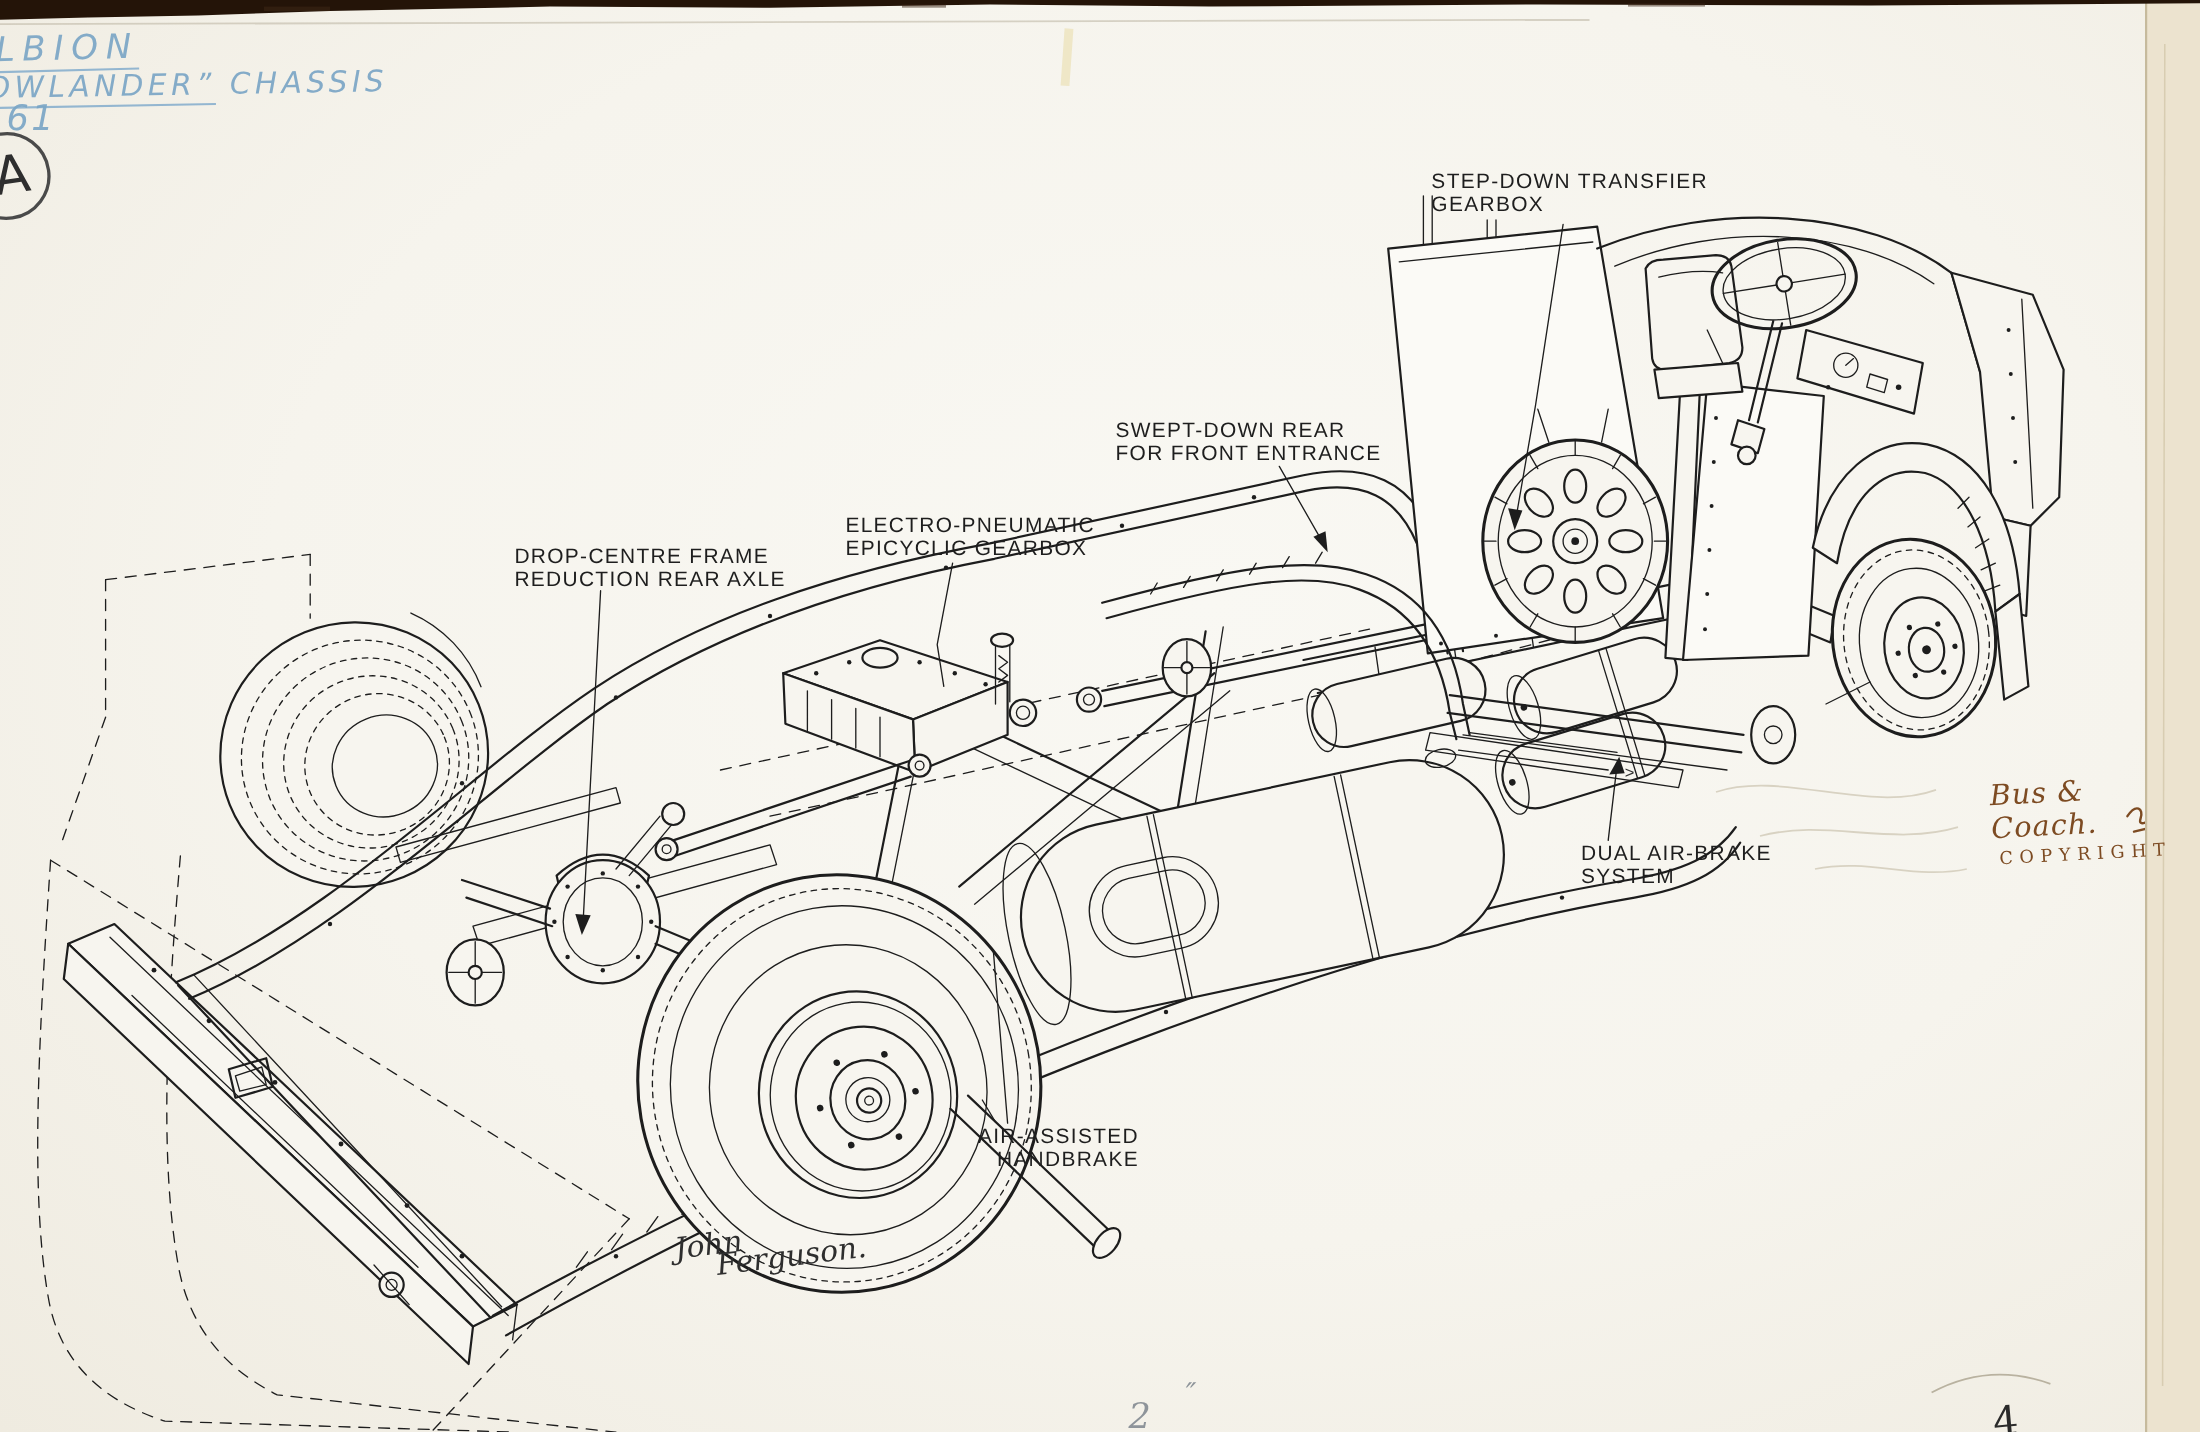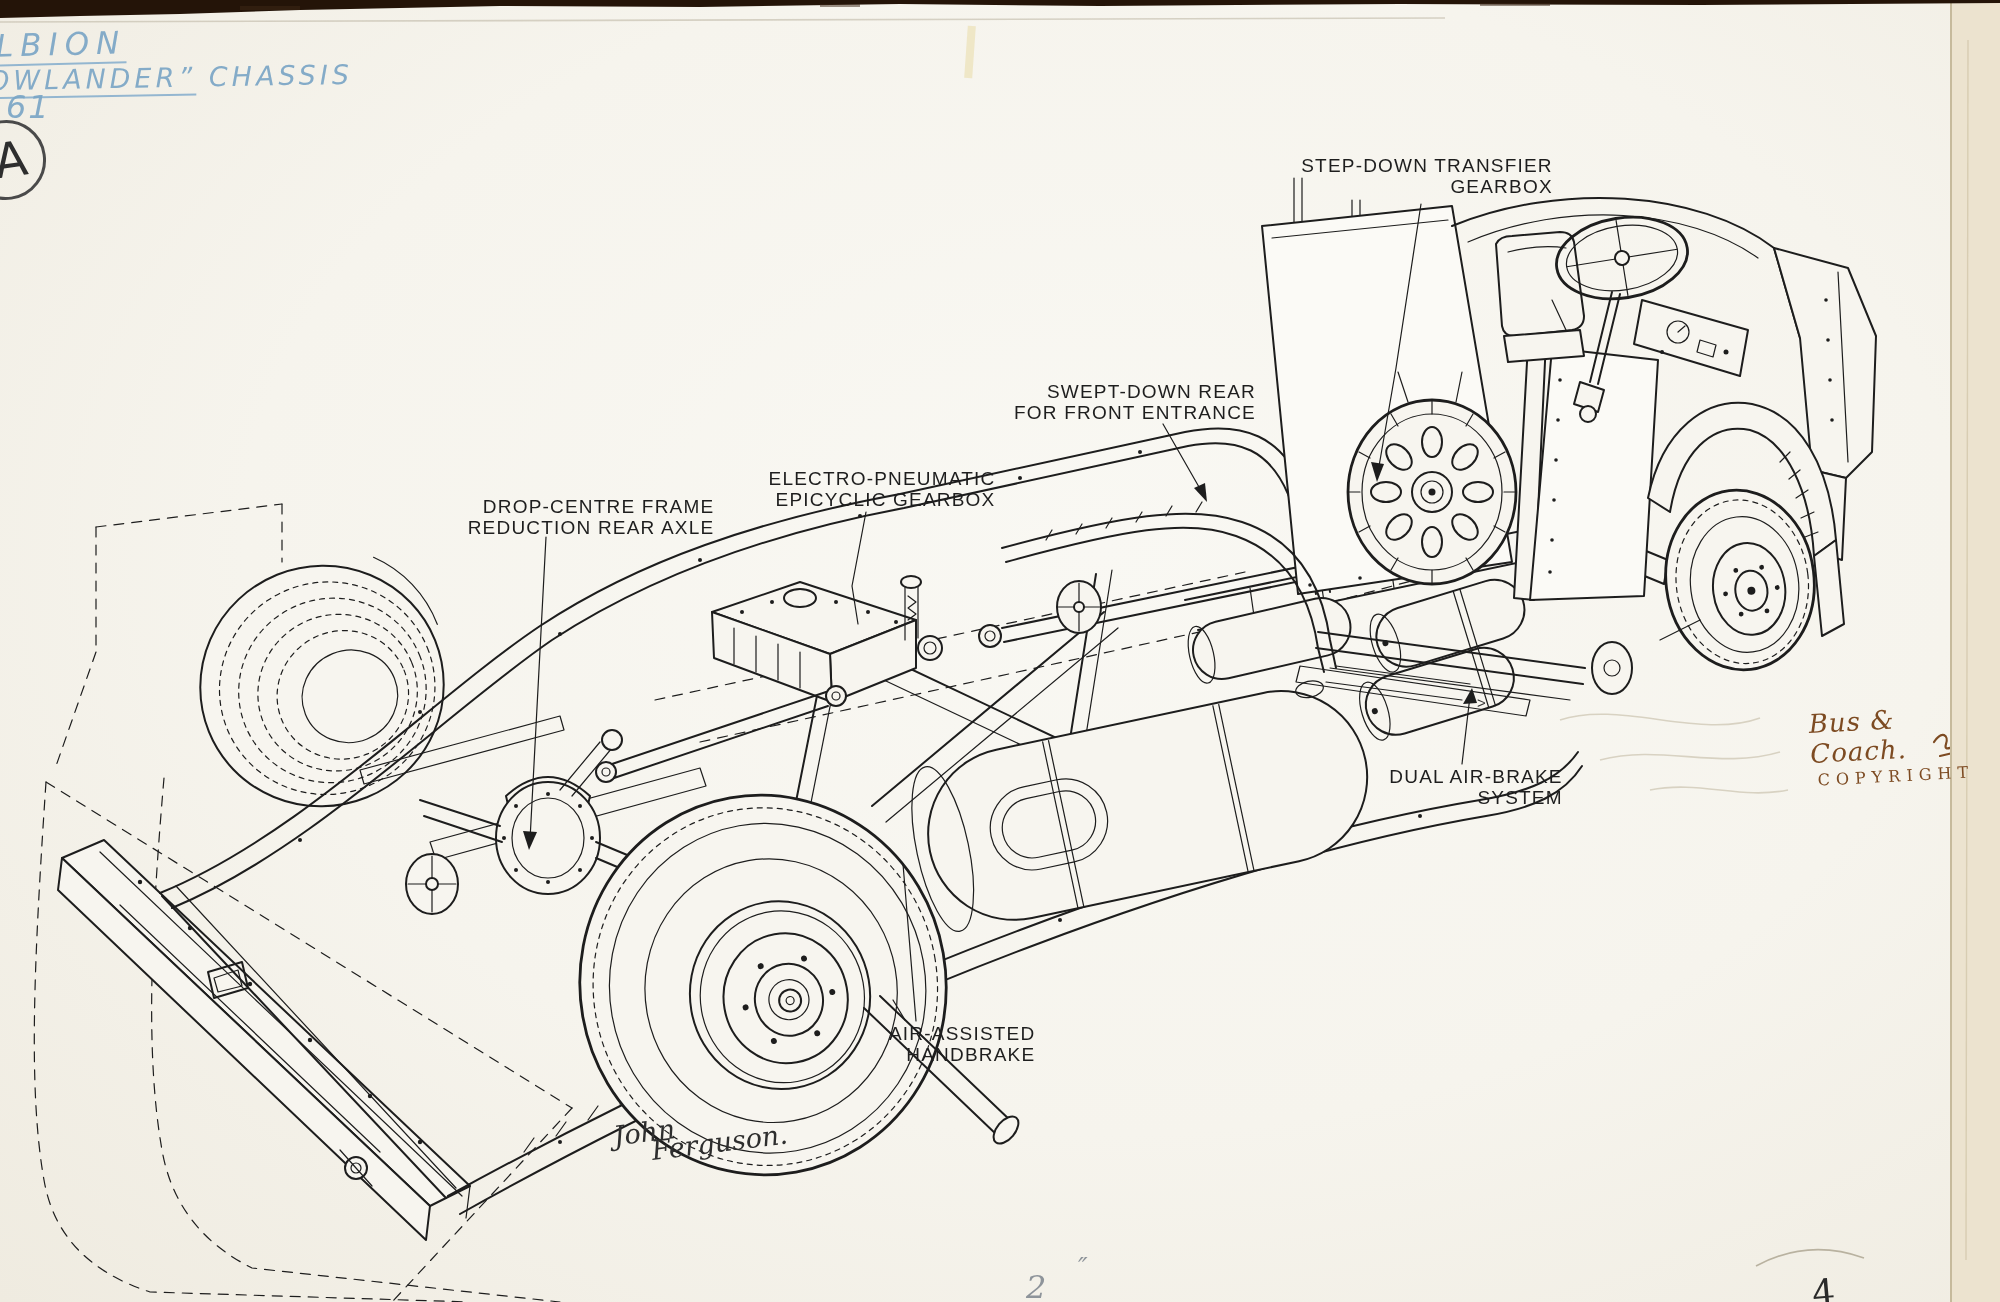--- a/index.html
+++ b/index.html
@@ -3,21 +3,21 @@
 <meta charset="utf-8">
 <style>
   html,body{margin:0;padding:0;background:#d8d4c8;}
   .page{position:relative;width:2000px;height:1302px;overflow:hidden;
         background:radial-gradient(ellipse at 55% 42%, #f9f8f3 0%, #f6f4ed 55%, #efebe0 100%);
         font-family:"Liberation Sans",sans-serif;}
   .page svg.art{position:absolute;left:0;top:0;z-index:1;}
   .overlay{position:absolute;left:0;top:0;width:100%;height:100%;z-index:3;}
 
   .callout{position:absolute;font-size:19px;line-height:21px;letter-spacing:1.2px;
-           color:#1e1e1e;text-align:right;white-space:nowrap;transform:translateX(-50%);}
+           color:#1e1e1e;text-align:left;white-space:nowrap;transform:translateX(-50%);}
   .callout.left{transform:none;text-align:right;}
 
   .hw-blue{position:absolute;color:#7ba6c6;font-family:"DejaVu Sans",sans-serif;
            font-style:italic;opacity:.92;}
   .hw-blue .u{border-bottom:2px solid #8cb2cf;padding-bottom:1px;}
   .corner-ring{position:absolute;left:-34px;top:120px;width:80px;height:80px;
            border:3px solid #4a4a4a;border-radius:50%;display:flex;align-items:center;
            justify-content:flex-end;padding-right:16px;box-sizing:border-box;
            color:#2e2e2e;font-size:48px;font-family:"DejaVu Sans",sans-serif;
            transform:rotate(-8deg);}
@@ -414,21 +414,21 @@
     <div>FOR FRONT ENTRANCE</div>
   </div>
   <div class="callout" style="left:882px;top:468px">
     <div>ELECTRO-PNEUMATIC</div>
     <div>EPICYCLIC GEARBOX</div>
   </div>
   <div class="callout" style="left:591px;top:496px">
     <div>DROP-CENTRE FRAME</div>
     <div>REDUCTION REAR AXLE</div>
   </div>
-  <div class="callout" style="left:1476px;top:766px">
+  <div class="callout" style="left:1524px;top:766px">
     <div>DUAL AIR-BRAKE</div>
     <div>SYSTEM</div>
   </div>
   <div class="callout left" style="left:889px;top:1023px">
     <div>AIR-ASSISTED</div>
     <div>HANDBRAKE</div>
   </div>
 
   <div class="hw-blue" style="left:-4px;top:26px;font-size:31px;letter-spacing:7px;transform:rotate(-1.5deg)">
     <span class="u">LBION</span>

